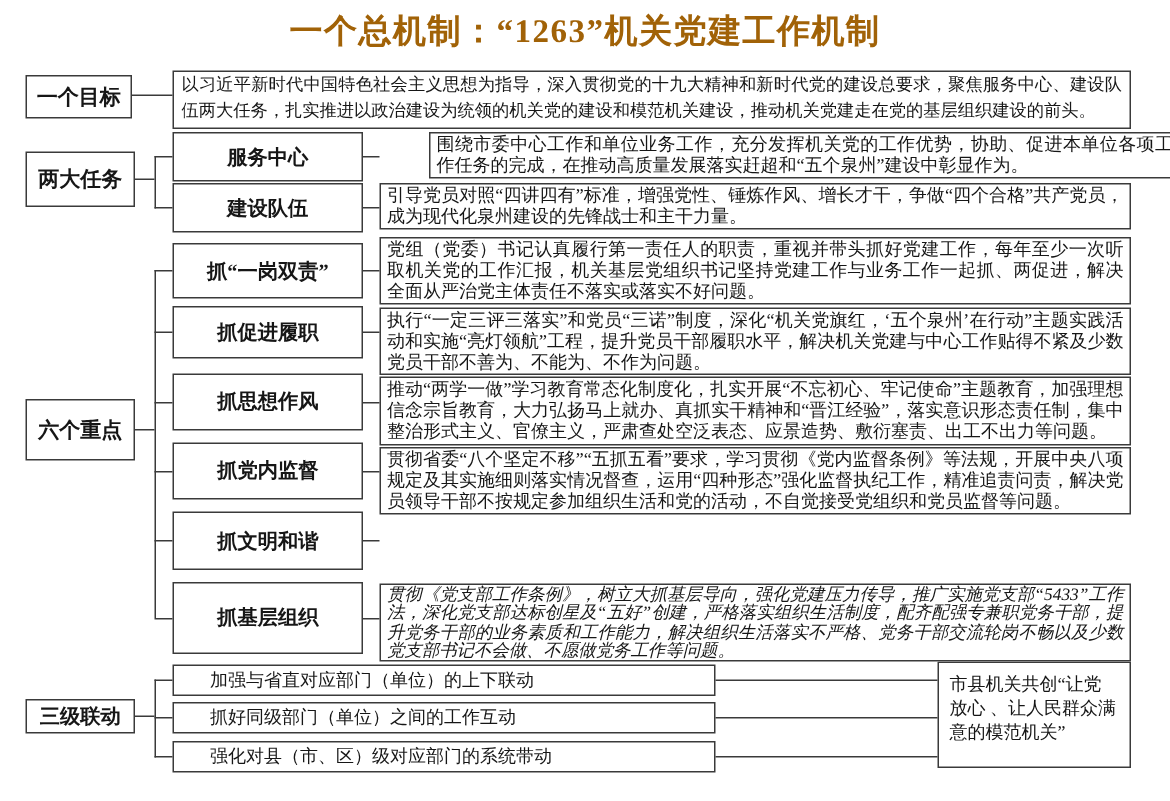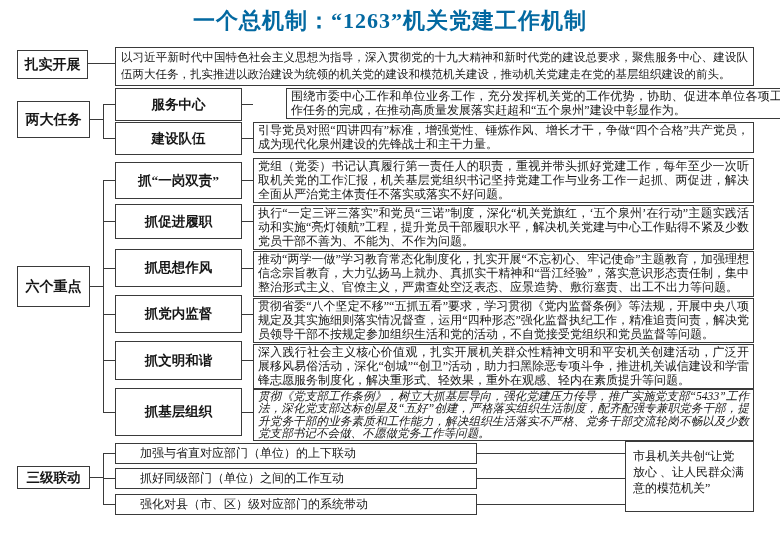--- a/index.html
+++ b/index.html
@@ -13,21 +13,21 @@
   }
   .box{
     position:absolute;
     border:1px solid #3a3a3a;
     box-sizing:border-box;
     background:#ffffff;
   }
   #title{
     position:absolute;top:6px;left:0;width:780px;
     text-align:center;font-size:22px;font-weight:bold;
-    letter-spacing:1px;color:#0369a1;
+    letter-spacing:1px;color:#a16207;
   }
   .label-box{
     display:flex;align-items:center;justify-content:center;
     font-weight:bold;font-size:14px;
   }
   .mid-box{
     left:115px;width:127px;
     display:flex;align-items:center;justify-content:center;
     font-weight:bold;font-size:13.5px;
   }
@@ -87,21 +87,21 @@
     font-size:12px;line-height:16px;padding:6px 7px;
   }
 </style>
 </head>
 <body>
 
 <div id="stage">
 
   <div id="title">一个总机制：“1263”机关党建工作机制</div>
 
-  <div class="box label-box" id="goal-label">扎实开展</div>
+  <div class="box label-box" id="goal-label">一个目标</div>
   <div class="box label-box" id="tasks-label">两大任务</div>
   <div class="box label-box" id="linkage-label">三级联动</div>
   <div class="box label-box" id="focuses-label">六个重点</div>
 
   <div class="box" id="goal-detail">以习近平新时代中国特色社会主义思想为指导，深入贯彻党的十九大精神和新时代党的建设总要求，聚焦服务中心、建设队伍两大任务，扎实推进以政治建设为统领的机关党的建设和模范机关建设，推动机关党建走在党的基层组织建设的前头。</div>
 
   <div class="box mid-box" id="mid-0">服务中心</div>
   <div class="box mid-box" id="mid-1">建设队伍</div>
   <div class="box mid-box" id="mid-2">抓“一岗双责”</div>
   <div class="box mid-box" id="mid-3">抓促进履职</div>
@@ -109,21 +109,20 @@
   <div class="box mid-box" id="mid-5">抓党内监督</div>
   <div class="box mid-box" id="mid-6">抓文明和谐</div>
   <div class="box mid-box" id="mid-7">抓基层组织</div>
 
   <div class="box detail-box" id="det-0">围绕市委中心工作和单位业务工作，充分发挥机关党的工作优势，协助、促进本单位各项工作任务的完成，在推动高质量发展落实赶超和“五个泉州”建设中彰显作为。</div>
   <div class="box detail-box" id="det-1">引导党员对照“四讲四有”标准，增强党性、锤炼作风、增长才干，争做“四个合格”共产党员，成为现代化泉州建设的先锋战士和主干力量。</div>
   <div class="box detail-box" id="det-2">党组（党委）书记认真履行第一责任人的职责，重视并带头抓好党建工作，每年至少一次听取机关党的工作汇报，机关基层党组织书记坚持党建工作与业务工作一起抓、两促进，解决全面从严治党主体责任不落实或落实不好问题。</div>
   <div class="box detail-box" id="det-3">执行“一定三评三落实”和党员“三诺”制度，深化“机关党旗红，‘五个泉州’在行动”主题实践活动和实施“亮灯领航”工程，提升党员干部履职水平，解决机关党建与中心工作贴得不紧及少数党员干部不善为、不能为、不作为问题。</div>
   <div class="box detail-box" id="det-4">推动“两学一做”学习教育常态化制度化，扎实开展“不忘初心、牢记使命”主题教育，加强理想信念宗旨教育，大力弘扬马上就办、真抓实干精神和“晋江经验”，落实意识形态责任制，集中整治形式主义、官僚主义，严肃查处空泛表态、应景造势、敷衍塞责、出工不出力等问题。</div>
   <div class="box detail-box" id="det-5">贯彻省委“八个坚定不移”“五抓五看”要求，学习贯彻《党内监督条例》等法规，开展中央八项规定及其实施细则落实情况督查，运用“四种形态”强化监督执纪工作，精准追责问责，解决党员领导干部不按规定参加组织生活和党的活动，不自觉接受党组织和党员监督等问题。</div>
-  <div class="box detail-box" id="det-6">深入践行社会主义核心价值观，扎实开展机关群众性精神文明和平安机关创建活动，广泛开展移风易俗活动，深化“创城”“创卫”活动，助力扫黑除恶专项斗争，推进机关诚信建设和学雷锋志愿服务制度化，解决重形式、轻效果，重外在观感、轻内在素质提升等问题。</div>
   <div class="box detail-box" id="det-7">贯彻《党支部工作条例》，树立大抓基层导向，强化党建压力传导，推广实施党支部“5433”工作法，深化党支部达标创星及“五好”创建，严格落实组织生活制度，配齐配强专兼职党务干部，提升党务干部的业务素质和工作能力，解决组织生活落实不严格、党务干部交流轮岗不畅以及少数党支部书记不会做、不愿做党务工作等问题。</div>
 
   <div class="box linkage-box" id="link-0">加强与省直对应部门（单位）的上下联动</div>
   <div class="box linkage-box" id="link-1">抓好同级部门（单位）之间的工作互动</div>
   <div class="box linkage-box" id="link-2">强化对县（市、区）级对应部门的系统带动</div>
 
   <div class="box" id="result-box">市县机关共创“让党放心 、让人民群众满意的模范机关”</div>
 
   <div class="hline" style="left:88px;top:63px;width:27px;"></div>
 

